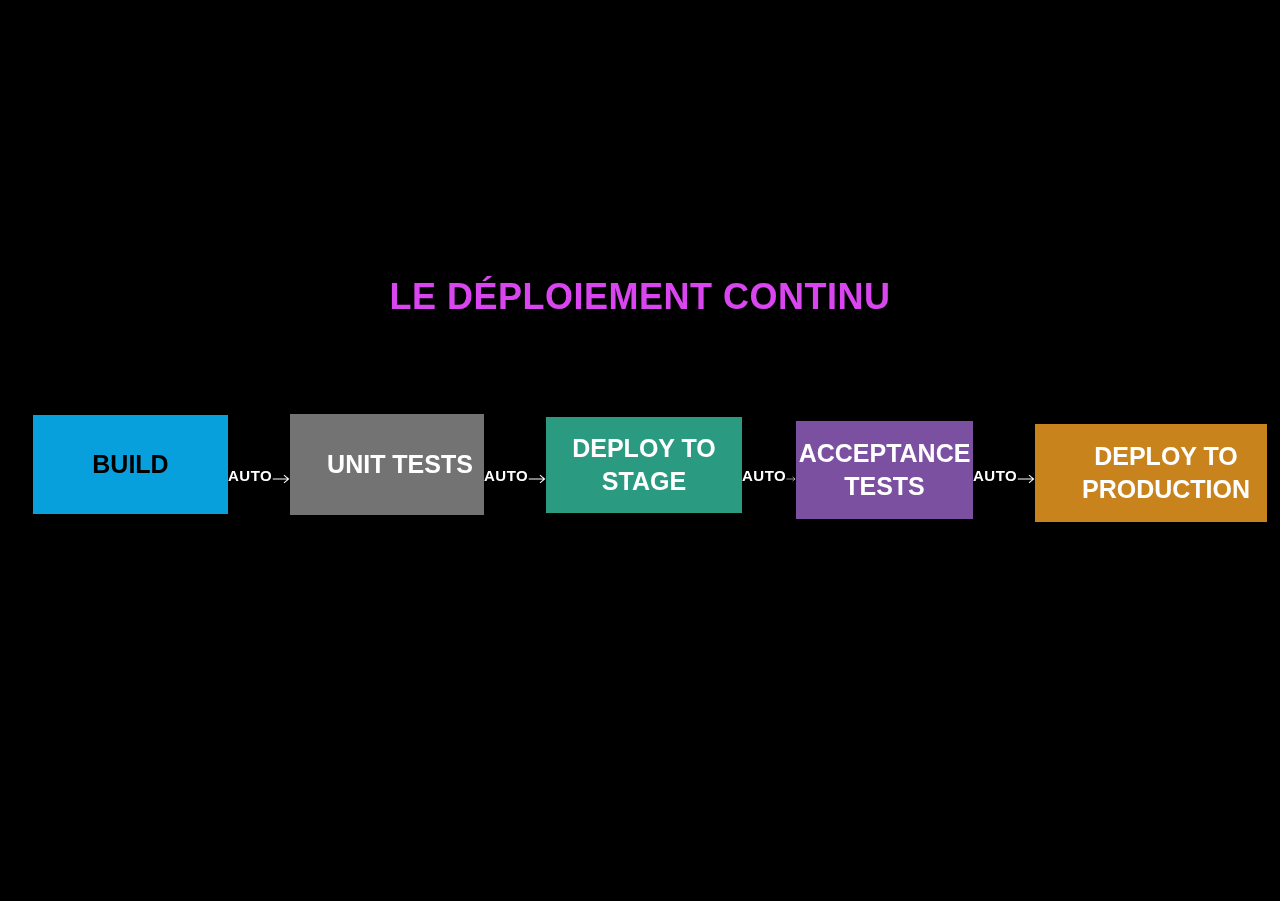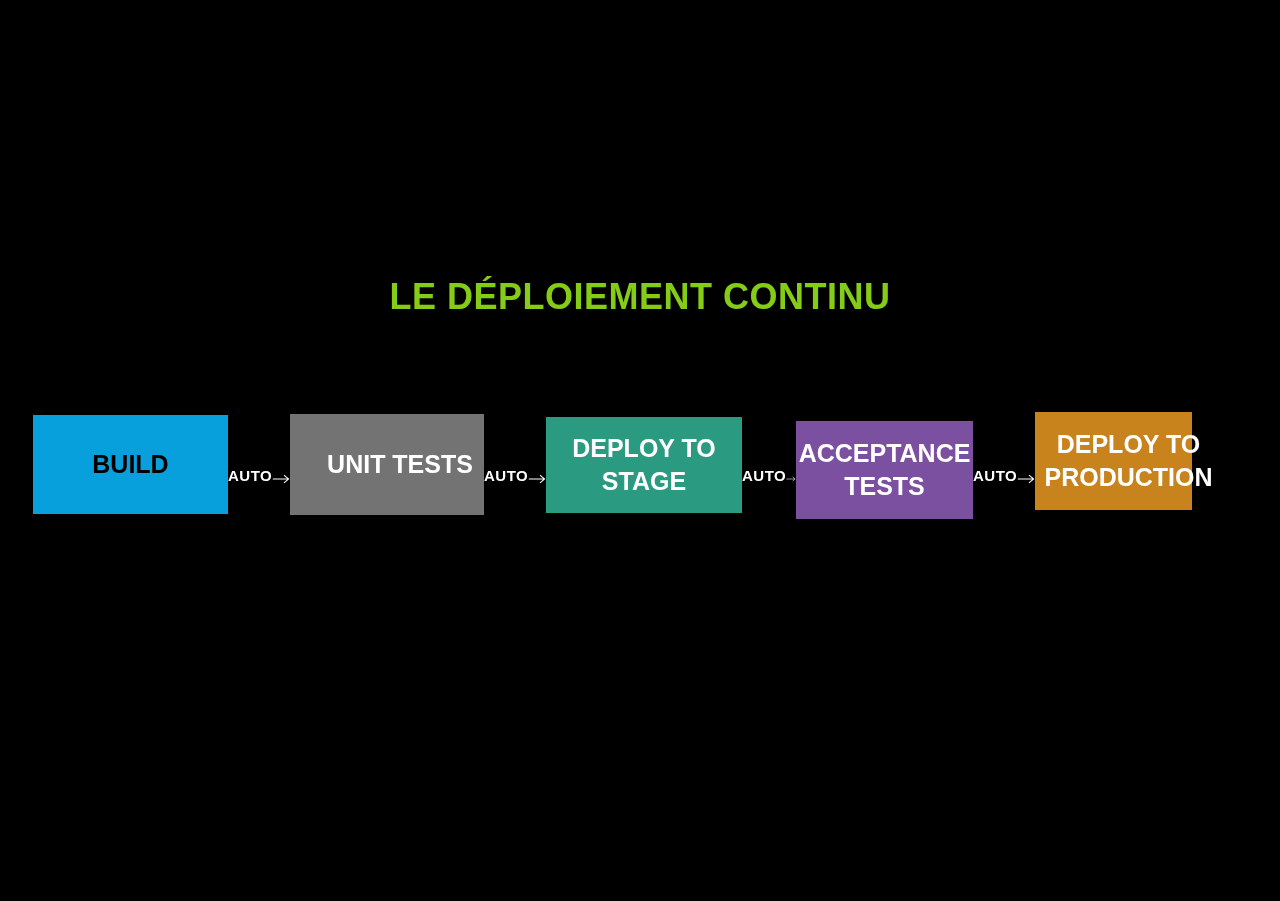--- a/index.html
+++ b/index.html
@@ -38,21 +38,21 @@
     font-size: 25px;
     font-weight: bold;
     line-height: 1.32;
     padding: 0 6px;
     box-sizing: border-box;
   }
   .step-1 { width: 195px; height: 99px;  margin-top: 3px; }
   .step-2 { width: 194px; height: 101px; margin-top: 2px; }
   .step-3 { width: 196px; height: 96px;  margin-top: 5px; }
   .step-4 { width: 177px; height: 98px;  margin-top: 9px; }
-  .step-5 { width: 157px; height: 98px;  margin-top: 0px; padding-left: 36px; }
+  .step-5 { width: 232px; height: 98px;  margin-top: 12px; padding-left: 36px; }
   .connector {
     height: 101px;
     display: flex;
     align-items: center;
     justify-content: flex-start;
     padding-top: 26px;
     box-sizing: border-box;
   }
   .conn-1, .conn-2, .conn-4 { width: 62px; }
   .conn-3 { width: 54px; }
@@ -62,21 +62,21 @@
     letter-spacing: 0.5px;
     line-height: 17px;
   }
   .arrow { margin-top: 7px; display: block; }
 </style>
 </head>
 <body>
 
 <div class="canvas" style="background-color: rgb(0, 0, 0);">
 
-  <h1 class="title" style="color: #84cc16;">LE DÉPLOIEMENT CONTINU</h1>
+  <h1 class="title" style="color: #d946ef;">LE DÉPLOIEMENT CONTINU</h1>
 
   <div class="pipeline">
 
     <div class="step step-1" style="background-color: rgb(8, 159, 221);">
       <span style="color: #000000;">BUILD</span>
     </div>
 
     <div class="connector conn-1" style="color: rgb(255, 255, 255);">
       <span class="auto-label">AUTO</span>
       <svg class="arrow" width="46" height="26" viewBox="0 0 46 26">

